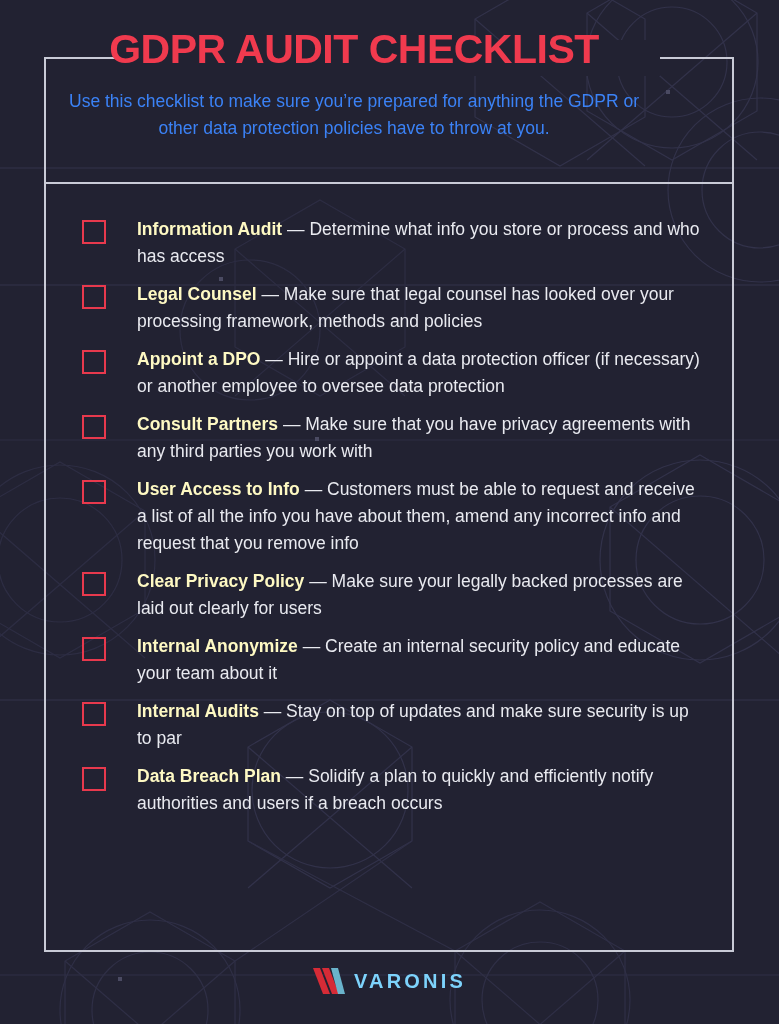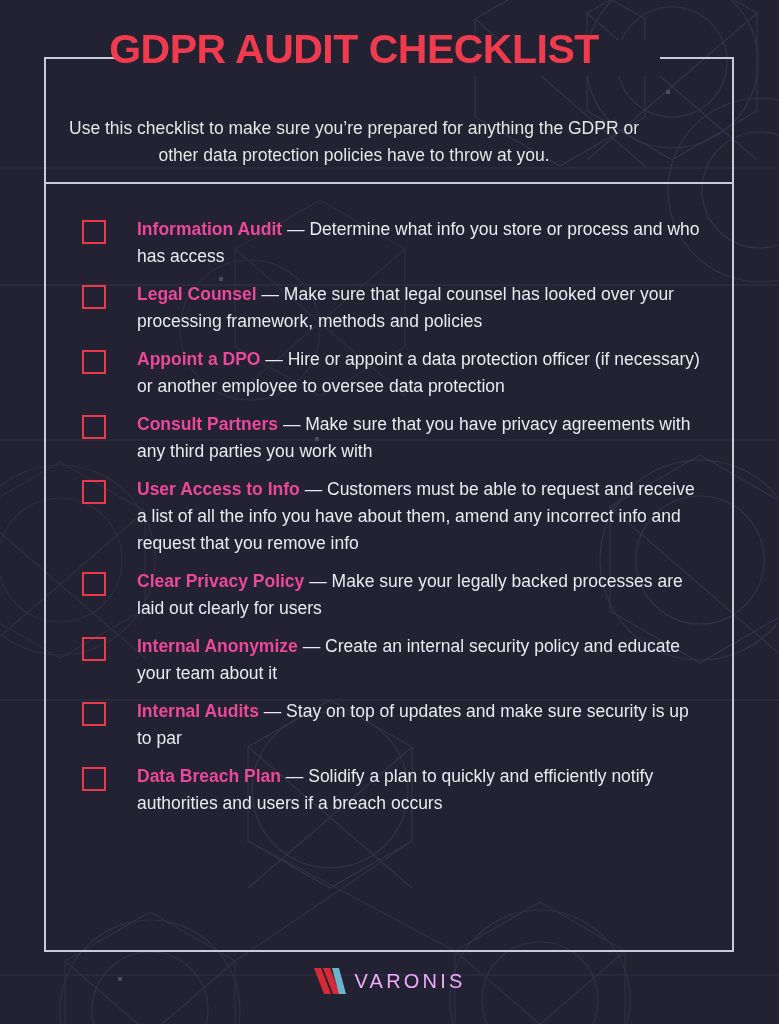--- a/index.html
+++ b/index.html
@@ -59,25 +59,25 @@
   #page-title {
     margin: 0;
     font-size: 41px;
     line-height: 50px;
     font-weight: 700;
     letter-spacing: -0.5px;
     color: #f03a4e;
     font-family: "Liberation Sans", sans-serif;
   }
   #subtitle {
-    margin: 41px auto 0 auto;
+    margin: 14px auto 0 auto;
     width: 580px;
     font-size: 17.5px;
     line-height: 27px;
-    color: #e5e5e5;
+    color: #3b82f6;
     font-weight: 400;
   }
 
   
   #header-divider {
     position: absolute;
     left: 44px;
     top: 182px;
     width: 690px;
     height: 2px;
@@ -108,21 +108,21 @@
     background: transparent;
   }
   .item-text {
     margin-left: 31px;
     font-size: 17.5px;
     line-height: 27px;
     color: #e9eaf0;
     font-weight: 400;
   }
   .item-term {
-    color: #ec4899;
+    color: #fef9c3;
     font-weight: 700;
   }
   .item-dash {
     color: #e9eaf0;
   }
 
   
   #footer {
     position: absolute;
     left: 0;
@@ -132,23 +132,23 @@
     display: flex;
     align-items: center;
     justify-content: center;
   }
   #logo-mark {
     display: block;
     margin-right: 9px;
   }
   #logo-wordmark {
     font-size: 20px;
-    font-weight: 400;
+    font-weight: 700;
     letter-spacing: 3.2px;
-    color: #f0abfc;
+    color: #7dd3fc;
     line-height: 20px;
     font-family: "Liberation Sans", sans-serif;
   }
 </style>
 </head>
 <body>
 
 <svg id="bg-pattern" viewBox="0 0 779 1024" xmlns="http://www.w3.org/2000/svg">
   <g stroke="#32324a" stroke-width="1.2" fill="none">
 

